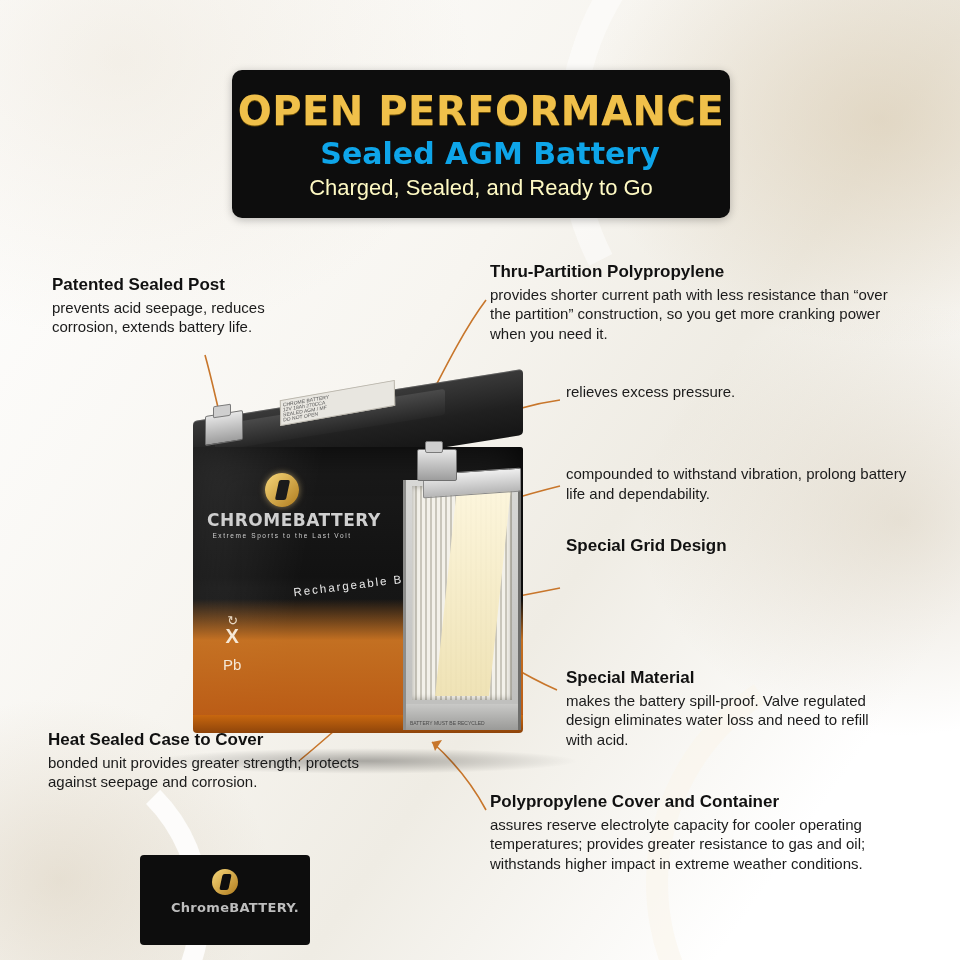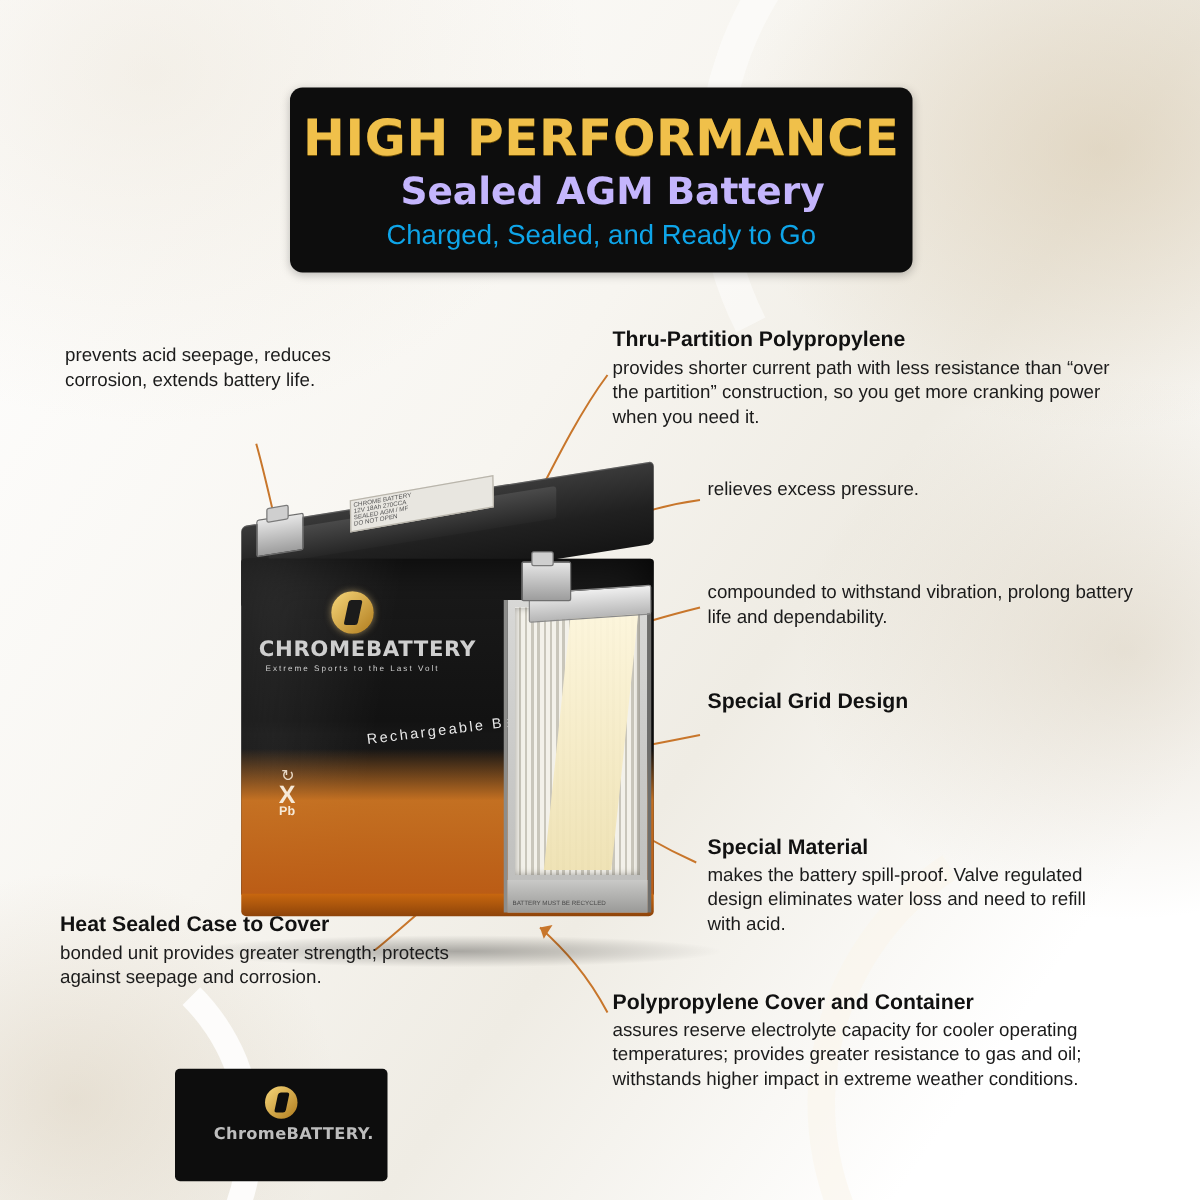--- a/index.html
+++ b/index.html
@@ -24,33 +24,33 @@
   .banner{
     position:absolute;left:232px;top:70px;width:498px;height:148px;
     background:#0d0d0d;border-radius:10px;text-align:center;
     box-shadow:0 2px 8px rgba(0,0,0,0.25);
   }
   .banner h1{
     margin:0;padding-top:18px;color:#f0c04a;font-size:40px;letter-spacing:0.5px;
     font-weight:bold;font-family:"DejaVu Sans", sans-serif;
     text-shadow:0 1px 0 #6b4e08;
   }
-  .banner h2{margin:2px 0 0 18px;color:#c4b5fd;font-size:30px;font-weight:bold;font-family:"DejaVu Sans", sans-serif;}
-  .banner h3{margin:4px 0 0 0;color:#0ea5e9;font-size:22px;font-weight:normal;}
+  .banner h2{margin:2px 0 0 18px;color:#0ea5e9;font-size:30px;font-weight:bold;font-family:"DejaVu Sans", sans-serif;}
+  .banner h3{margin:4px 0 0 0;color:#fef9c3;font-size:22px;font-weight:normal;}
 
   
   .callout{position:absolute;}
   .callout .title{font-weight:bold;font-size:17px;color:#111;margin:0 0 3px 0;line-height:1.15;}
   .callout .body{font-size:15px;color:#1b1b1b;line-height:1.33;margin:0;}
 
   .c-post{left:52px;top:275px;width:260px;}
   .c-thru{left:490px;top:262px;width:410px;}
   .c-valve{left:566px;top:382px;width:340px;}
   .c-active{left:566px;top:464px;width:356px;}
-  .c-grid{left:566px;top:551px;width:330px;}
+  .c-grid{left:566px;top:536px;width:330px;}
   .c-sep{left:566px;top:668px;width:320px;}
   .c-heat{left:48px;top:730px;width:340px;}
   .c-poly{left:490px;top:792px;width:432px;}
 
   
   svg.leaders{position:absolute;left:0;top:0;width:960px;height:960px;pointer-events:none;}
 
   
   .battery{position:absolute;left:175px;top:385px;width:380px;height:370px;}
   .bat-top{
@@ -102,21 +102,21 @@
   .brand .btag{font-size:6.5px;letter-spacing:1.6px;color:#cfcfcf;margin-top:2px;}
   .rechg{
     position:absolute;left:118px;top:192px;z-index:4;color:#e9e9e9;font-size:11.5px;letter-spacing:2px;
     transform:rotate(-7deg);white-space:nowrap;
   }
   .recycle{
     position:absolute;left:48px;top:228px;z-index:5;text-align:center;color:#f6e9d7;
   }
   .recycle .arrows{font-size:13px;letter-spacing:-1px;opacity:.9;}
   .recycle .xx{font-size:20px;font-weight:bold;line-height:16px;}
-  .recycle .pb{font-size:10px;font-weight:bold;}
+  .recycle .pb{font-size:15px;font-weight:normal;margin-top:12px;}
   .bat-bottom{
     position:absolute;left:18px;top:330px;width:330px;height:18px;
     background:linear-gradient(180deg,#c8670f,#8e440a);border-radius:0 0 4px 4px;
   }
   .cutaway{
     position:absolute;left:228px;top:95px;width:118px;height:250px;z-index:6;
     background:linear-gradient(180deg,#d8d8d6 0%,#bdbdbb 100%);
     border-left:3px solid #8d8d8b;border-right:3px solid #6e6e6c;
     box-sizing:border-box;
   }
@@ -166,21 +166,21 @@
 </style>
 </head>
 <body>
 
 <div class="swirl s1"></div>
 <div class="swirl s2"></div>
 <div class="swirl s3"></div>
 <div class="swirl s4"></div>
 
 <div class="banner">
-  <h1>HIGH PERFORMANCE</h1>
+  <h1>OPEN PERFORMANCE</h1>
   <h2>Sealed AGM Battery</h2>
   <h3>Charged, Sealed, and Ready to Go</h3>
 </div>
 
 <svg class="leaders">
   <g stroke="#c8762b" stroke-width="1.6" fill="none">
     <path d="M205,355 C212,380 216,400 222,424"></path>
     <path d="M486,300 C456,340 430,400 392,470"></path>
     <path d="M560,400 C530,404 505,412 470,426"></path>
     <path d="M560,486 C536,492 514,498 492,506"></path>
@@ -242,20 +242,21 @@
     </div>
   </div>
 
   <div class="term-a"></div>
   <div class="term-b"></div>
   <div class="term-cap valve1"></div>
   <div class="term-cap valve2"></div>
 </div>
 
 <div class="callout c-post">
+  <p class="title">Patented Sealed Post</p>
   <p class="body">prevents acid seepage, reduces corrosion, extends battery life.</p>
 </div>
 
 <div class="callout c-thru">
   <p class="title">Thru-Partition Polypropylene</p>
   <p class="body">provides shorter current path with less resistance than “over the partition” construction, so you get more cranking power when you need it.</p>
 </div>
 
 <div class="callout c-valve">
   <p class="body">relieves excess pressure.</p>

